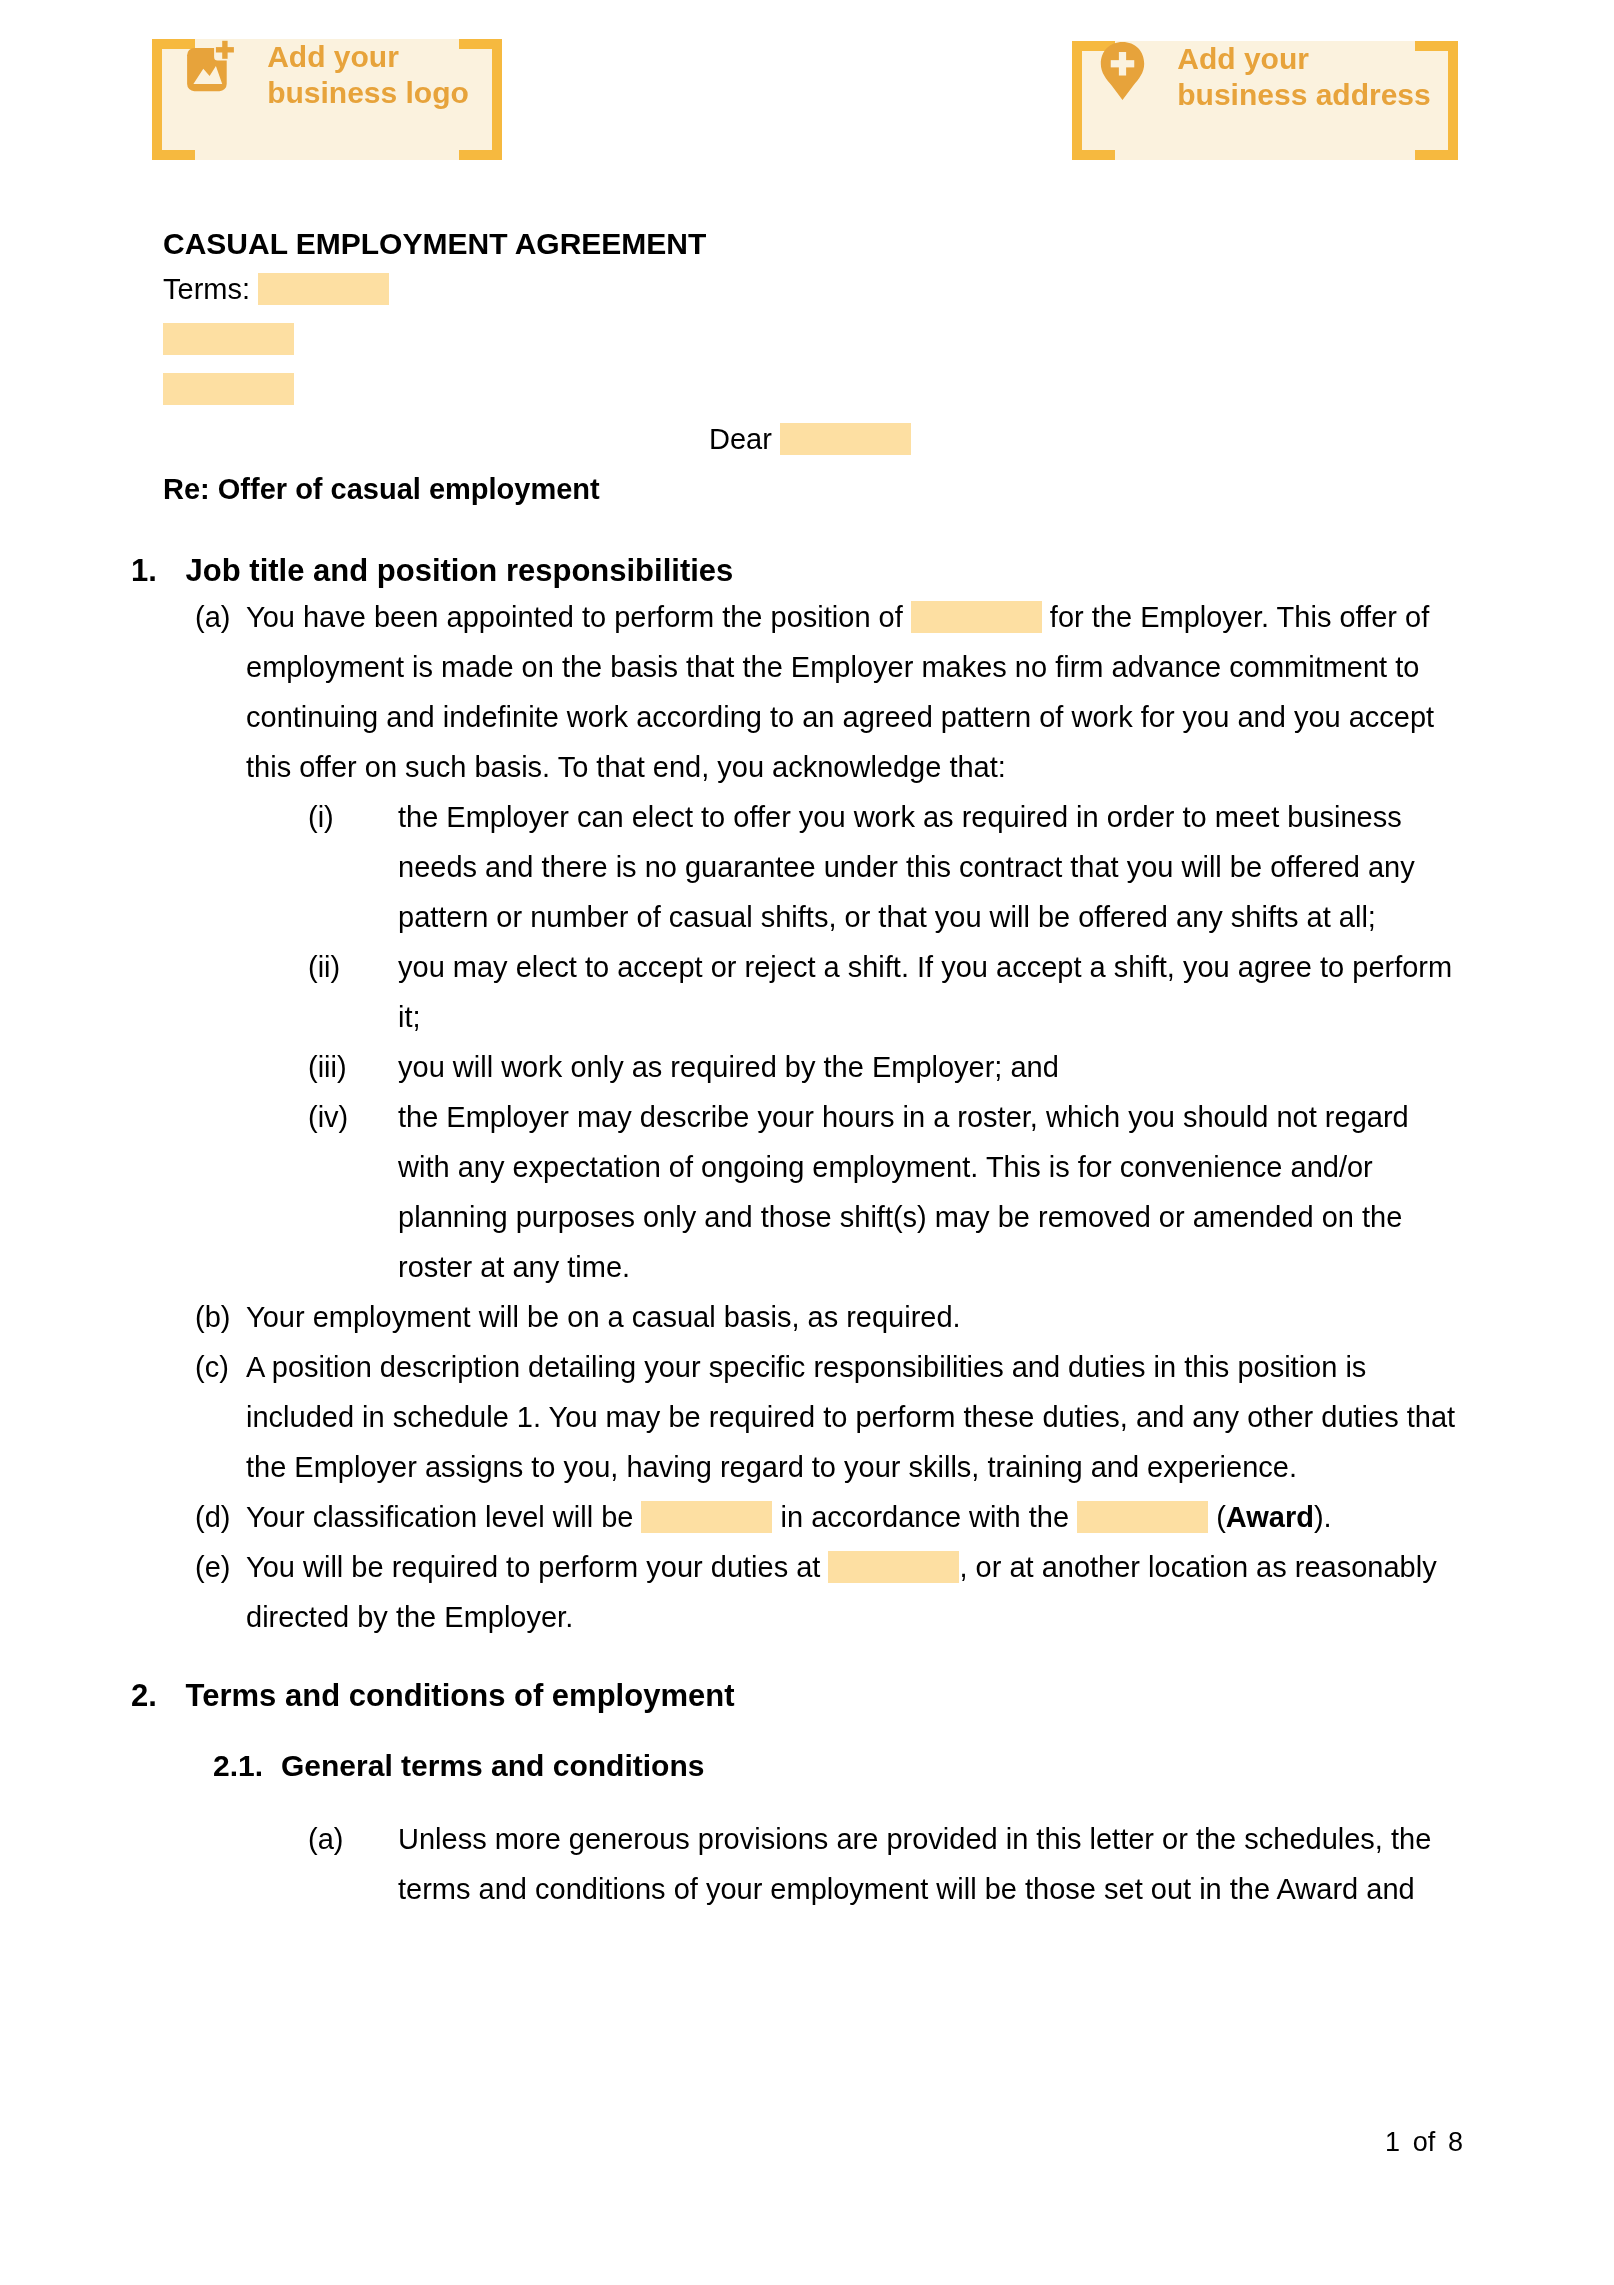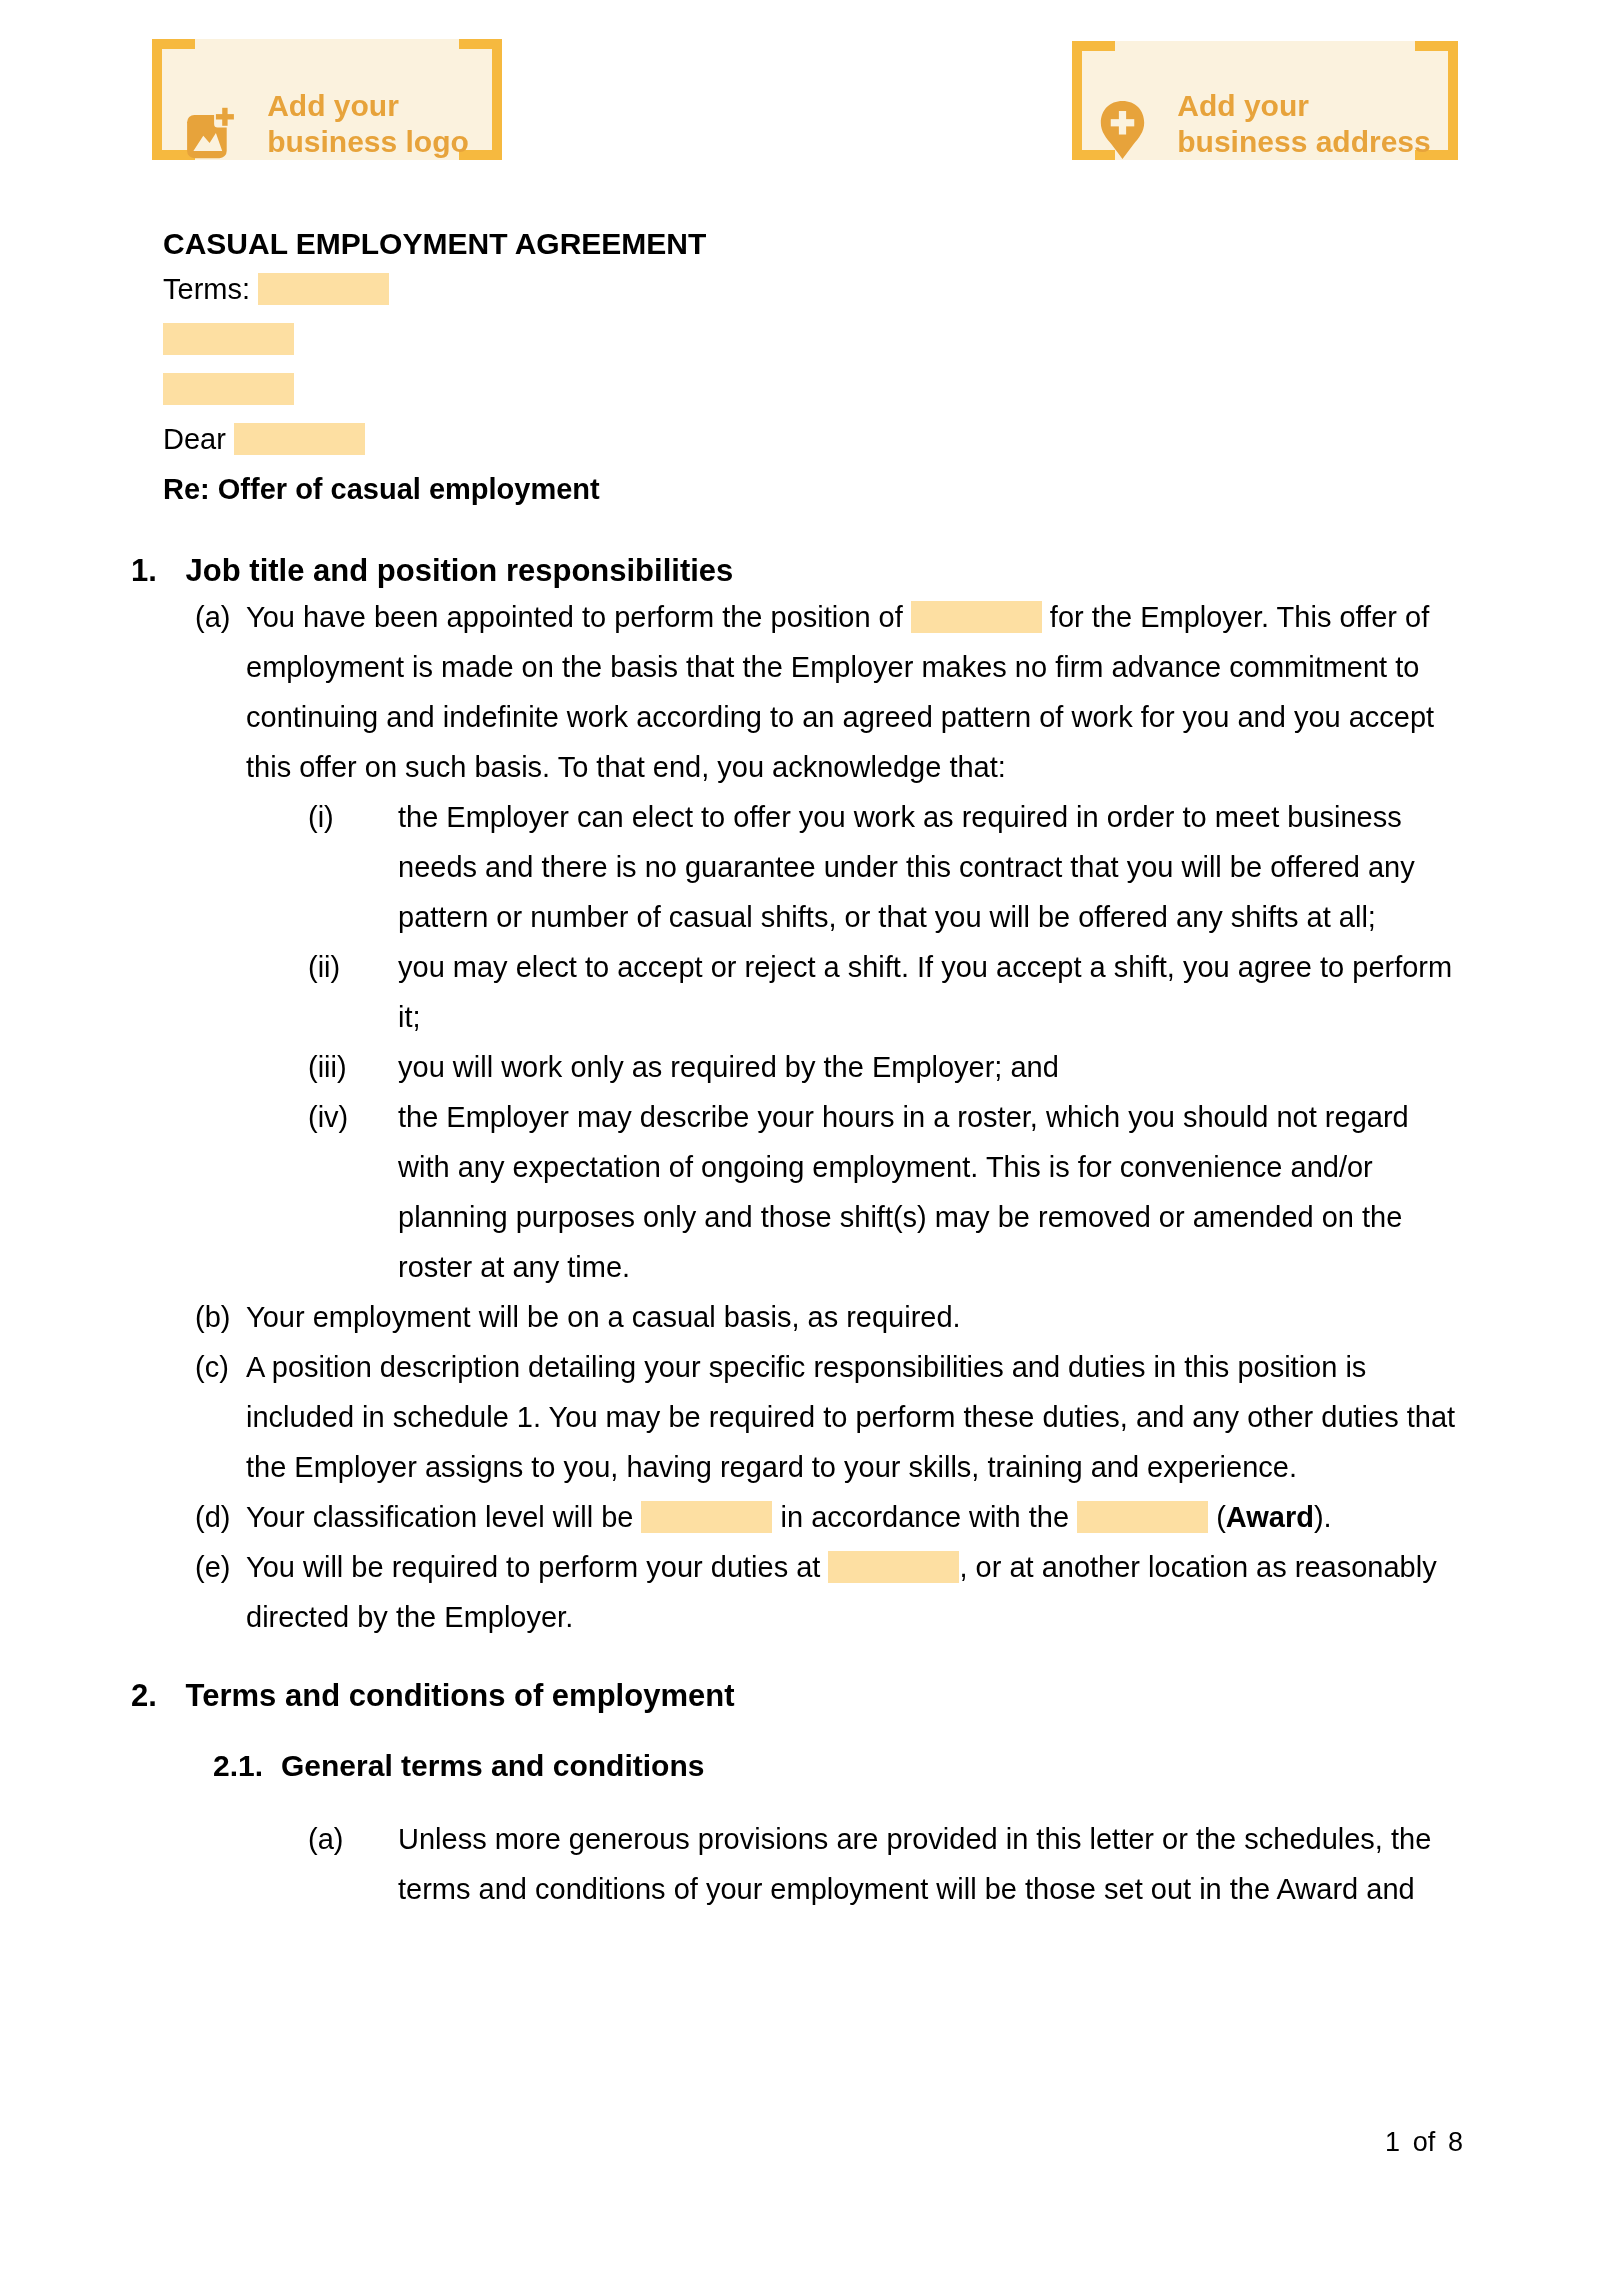--- a/index.html
+++ b/index.html
@@ -9,32 +9,32 @@
     background:#ffffff;
     font-family:"Liberation Sans",sans-serif;
     font-size:29px;color:#000;
     overflow:hidden;
   }
   
   .tpl-box{position:absolute;background:#FBF2DE;}
   .tpl-box .bracket{position:absolute;top:0;bottom:0;width:43px;box-sizing:border-box;}
   .tpl-box .bracket.left{left:0;border-left:10px solid #F6B93F;border-top:10px solid #F6B93F;border-bottom:10px solid #F6B93F;}
   .tpl-box .bracket.right{right:0;border-right:10px solid #F6B93F;border-top:10px solid #F6B93F;border-bottom:10px solid #F6B93F;}
-  .tpl-inner{position:absolute;inset:0;display:flex;align-items:flex-end;justify-content:center;gap:31px;}
+  .tpl-inner{position:absolute;inset:0;display:flex;align-items:flex-start;justify-content:center;gap:31px;}
   .tpl-label{color:#E7A33B;font-weight:bold;font-size:30px;line-height:36px;}
   .box-logo{left:152px;top:39px;width:350px;height:121px;}
   .box-address{left:1072px;top:41px;width:386px;height:119px;}
   
   .content{position:absolute;left:163px;top:224px;width:1294px;line-height:50px;}
   .content p{margin:0;}
   .doc-title{font-weight:bold;font-size:30px;line-height:40px;margin:0;}
   .p-date{margin-top:33px;}
   .p-addr1{margin-top:0;}
   .p-addr2{margin-top:11px;}
-  .p-dear{margin-top:22px;}
+  .p-dear{margin-top:22px;text-align:center;}
   .p-re{margin-top:30px;font-weight:bold;}
   .p-intro{margin-top:21px;}
   .hl{display:inline-block;width:131px;height:32px;background:#FDDFA2;vertical-align:-6.3px;}
   .hl-block{margin-right:0;}
   
   .sec-h{position:relative;font-weight:bold;font-size:31px;line-height:42px;padding-left:22.6px;margin-top:36px;}
   .sec-h .num{position:absolute;left:-32px;top:0;}
   .sec-h2{position:relative;font-weight:bold;font-size:30px;line-height:40px;padding-left:118px;margin-top:29px;}
   .sec-h2 .num{position:absolute;left:32px;top:0;margin-left:18px;}
   .sec2{margin-top:33px;}

